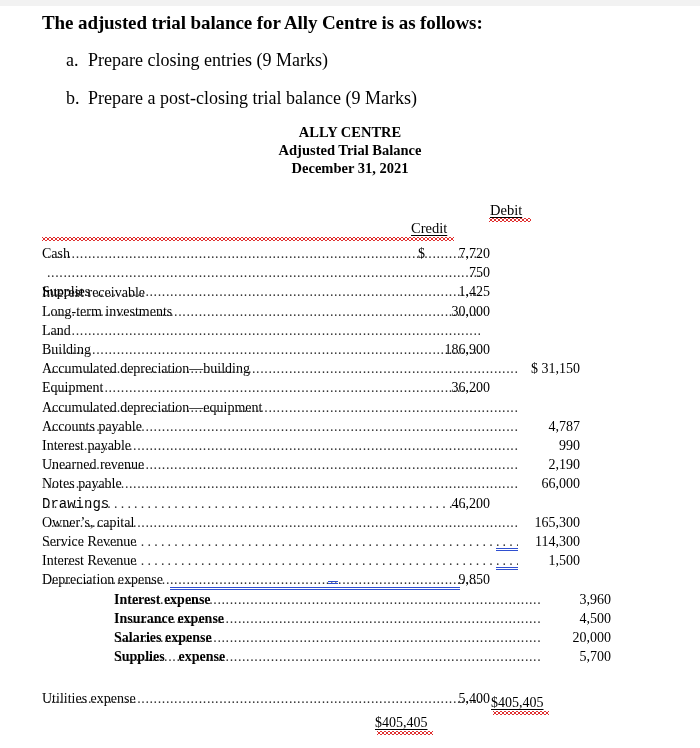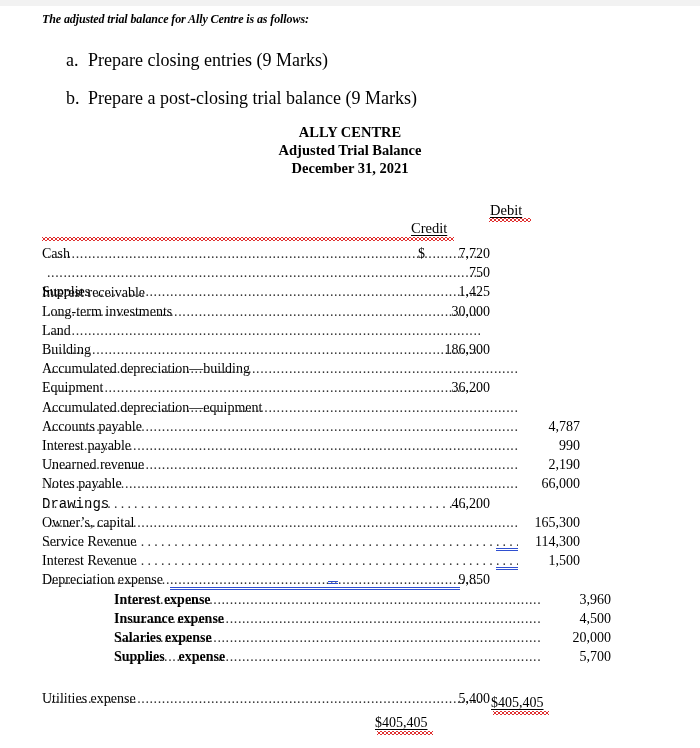--- a/index.html
+++ b/index.html
@@ -27,24 +27,23 @@
     top: 0; left: 0;
     width: 700px;
     height: 748px;
   }
 
   
   .intro-title {
     position: absolute;
     left: 42px;
     top: 12px;
-    font-size: 12px;
+    font-size: 19px;
     font-weight: bold;
     letter-spacing: -0.1px;
-    font-style: italic;
   }
   .task {
     position: absolute;
     left: 66px;
     font-size: 18px;
     white-space: nowrap;
   }
   .task .marker {
     display: inline-block;
     width: 22px;
@@ -211,20 +210,21 @@
         <span class="leader" style="left: 5px; width: 433px;">............................................................................................................................................</span>
       </div>
       <div class="row" style="top: 342px;">
         <span class="label" style="white-space: pre;">Building</span>
         <span class="leader" style="left: 5px; width: 433px;">............................................................................................................................................</span>
         <span class="amt c1"><span>186,900</span></span>
       </div>
       <div class="row" style="top: 361.2px;">
         <span class="label" style="white-space: pre;">Accumulated depreciation—building</span>
         <span class="leader" style="left: 5px; width: 471px;">............................................................................................................................................</span>
+        <span class="amt c2"><span>$ 31,150</span></span>
       </div>
       <div class="row" style="top: 380.4px;">
         <span class="label" style="white-space: pre;">Equipment</span>
         <span class="leader" style="left: 5px; width: 433px;">............................................................................................................................................</span>
         <span class="amt c1"><span>36,200</span></span>
       </div>
       <div class="row" style="top: 399.6px;">
         <span class="label" style="white-space: pre;">Accumulated depreciation—equipment</span>
         <span class="leader" style="left: 5px; width: 471px;">............................................................................................................................................</span>
       </div>

